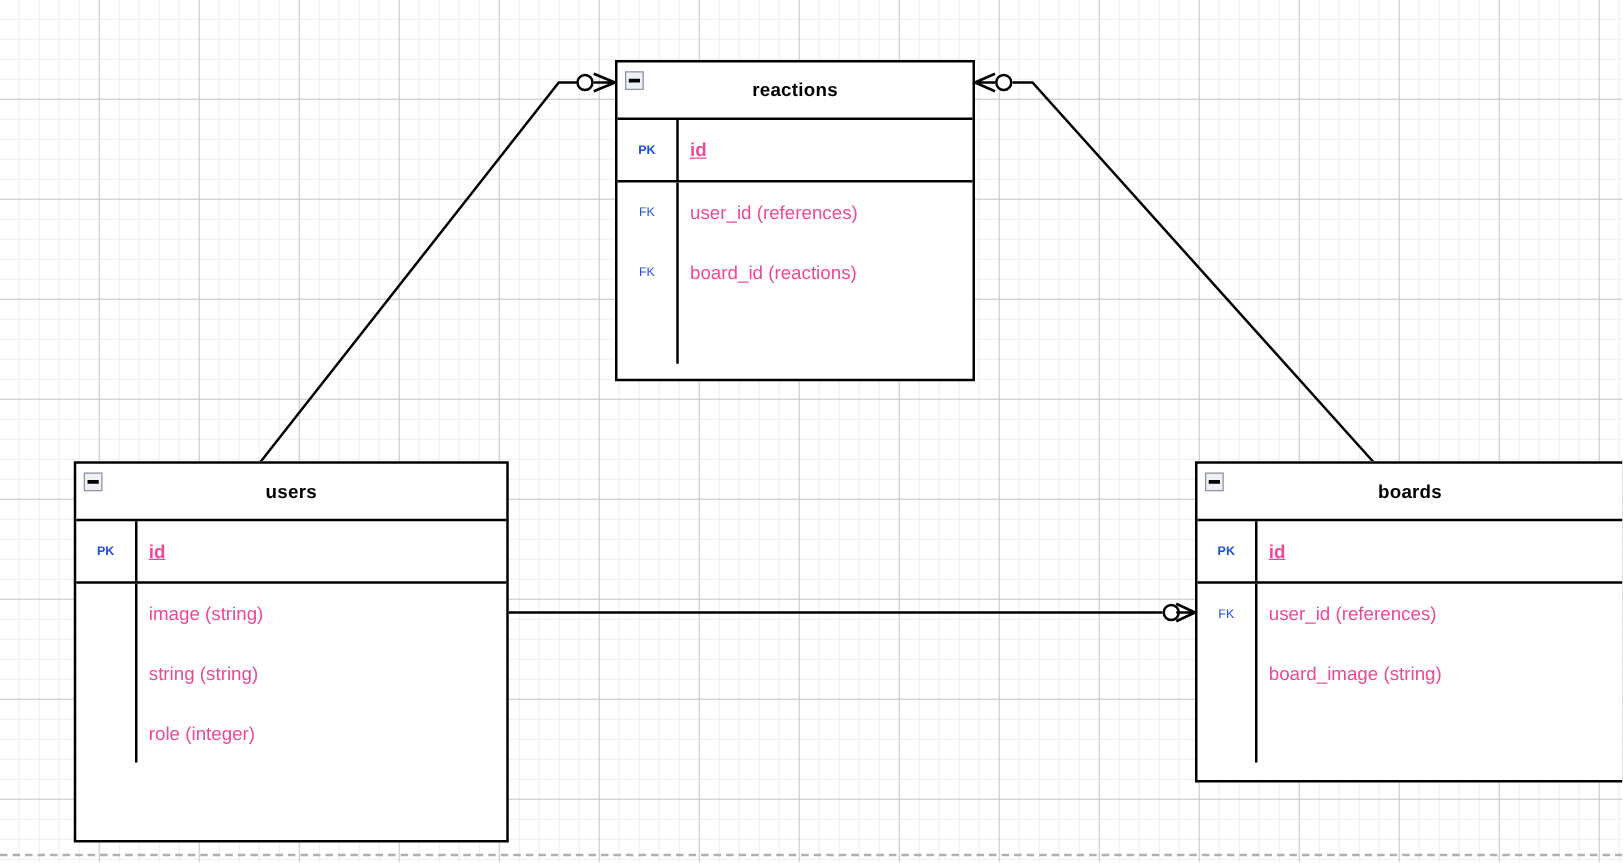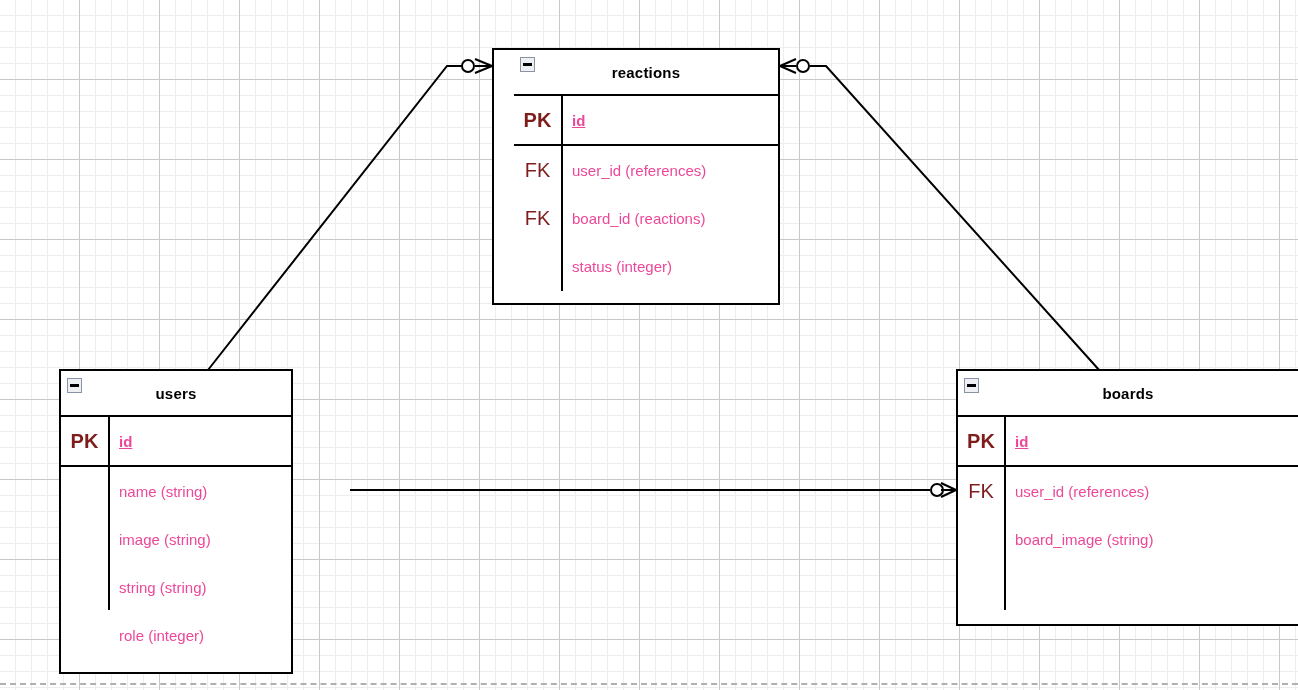--- a/index.html
+++ b/index.html
@@ -82,22 +82,22 @@
     position: relative;
   }
   .row-cell-key {
     position: absolute;
     left: 0;
     top: 0;
     height: 100%;
     display: flex;
     align-items: center;
     justify-content: center;
-    font-size: 20px;
-    color: #7f1d1d;
+    font-size: 10px;
+    color: #1d4ed8;
   }
   .row-cell-key.bold { font-weight: bold; }
   .row-cell-name {
     position: absolute;
     top: 0;
     height: 100%;
     display: flex;
     align-items: center;
     font-size: 15px;
     color: #ec4899;
@@ -150,65 +150,57 @@
       <path d="M 780 66 L 796 59 M 780 66 L 796 66 M 780 66 L 796 73" fill="none" stroke="#000000" stroke-width="2"></path>
     </g>
 
     <g>
       <path d="M 350 490 L 930 490" fill="none" stroke="#000000" stroke-width="2"></path>
       <circle cx="937" cy="490" r="6" fill="#ffffff" stroke="#000000" stroke-width="2"></circle>
       <path d="M 956 490 L 941 483 M 956 490 L 941 490 M 956 490 L 941 497" fill="none" stroke="#000000" stroke-width="2"></path>
     </g>
   </svg>
 
-  <div class="entity" style="left:492px; top:48px; width:288px; height:257px;padding-left:20px;">
+  <div class="entity" style="left:492px; top:48px; width:288px; height:257px;">
     <div class="entity-header">
       <span class="collapse-icon"></span>
       <span class="entity-title">reactions</span>
     </div>
     <div class="pk-row">
       <span class="key-col-divider" style="left:47px;"></span>
       <span class="row-cell-key bold" style="width:47px;">PK</span>
       <span class="row-cell-name underline" style="left:58px;">id</span>
     </div>
     <div class="attr-rows">
       <span class="col-divider" style="left:47px; top:0; height:145px;"></span>
       <div class="attr-row">
         <span class="row-cell-key" style="width:47px;">FK</span>
         <span class="row-cell-name" style="left:58px;">user_id (references)</span>
       </div>
       <div class="attr-row">
         <span class="row-cell-key" style="width:47px;">FK</span>
         <span class="row-cell-name" style="left:58px;">board_id (reactions)</span>
       </div>
-      <div class="attr-row">
-        <span class="row-cell-key" style="width:47px;"></span>
-        <span class="row-cell-name" style="left:58px;">status (integer)</span>
-      </div>
     </div>
   </div>
 
-  <div class="entity" style="left:59px; top:369px; width:234px; height:305px;">
+  <div class="entity" style="left:59px; top:369px; width:348px; height:305px;">
     <div class="entity-header">
       <span class="collapse-icon"></span>
       <span class="entity-title">users</span>
     </div>
     <div class="pk-row">
       <span class="key-col-divider" style="left:47px;"></span>
       <span class="row-cell-key bold" style="width:47px;">PK</span>
       <span class="row-cell-name underline" style="left:58px;">id</span>
     </div>
     <div class="attr-rows">
       <span class="col-divider" style="left:47px; top:0; height:143px;"></span>
       <div class="attr-row">
         <span class="row-cell-key" style="width:47px;"></span>
-        <span class="row-cell-name" style="left:58px;">name (string)</span>
-      </div>
-      <div class="attr-row">
-        <span class="row-cell-key" style="width:47px;"></span>
         <span class="row-cell-name" style="left:58px;">image (string)</span>
       </div>
       <div class="attr-row">
         <span class="row-cell-key" style="width:47px;"></span>
         <span class="row-cell-name" style="left:58px;">string (string)</span>
       </div>
       <div class="attr-row">
         <span class="row-cell-key" style="width:47px;"></span>
         <span class="row-cell-name" style="left:58px;">role (integer)</span>
       </div>

